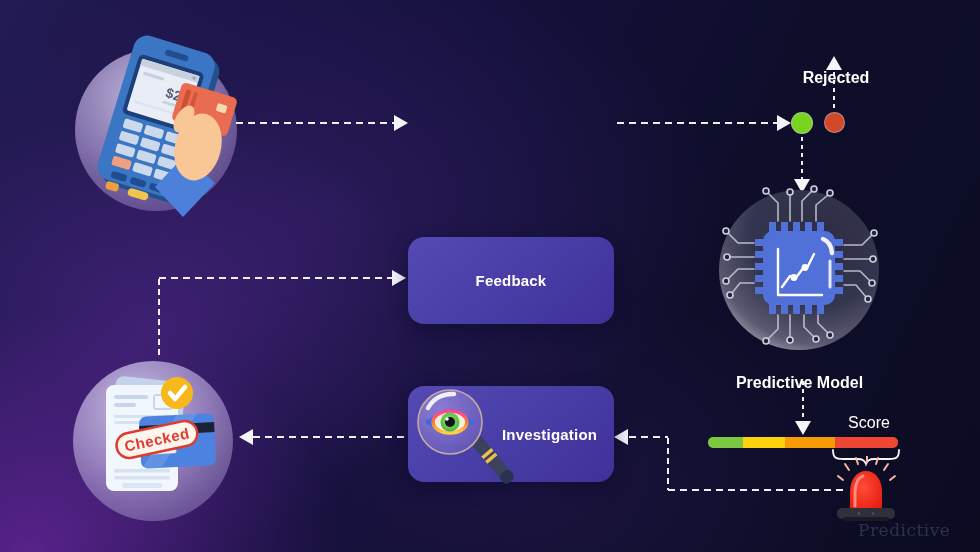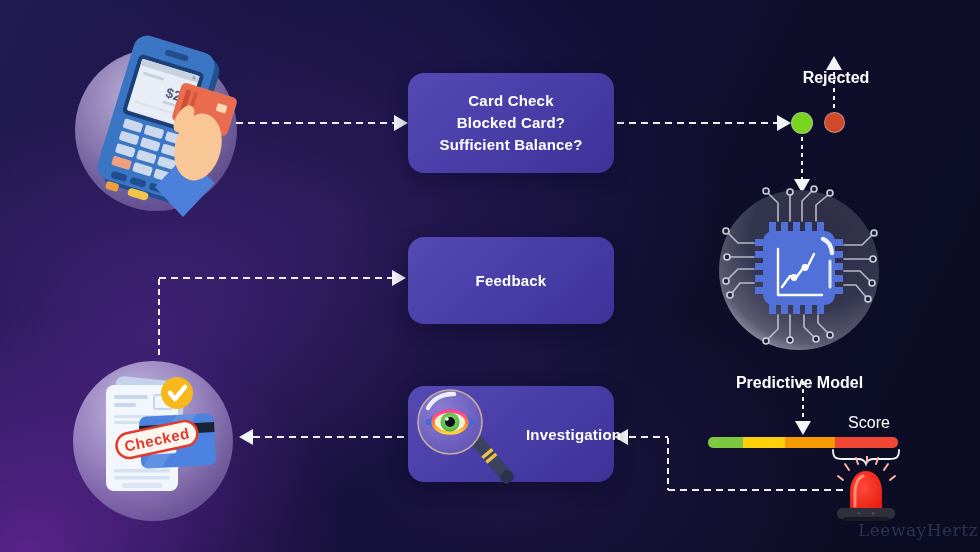--- a/index.html
+++ b/index.html
@@ -26,21 +26,21 @@
   
   .node{
     left:408px;width:206px;border-radius:16px;
     background:linear-gradient(140deg,#5549b4 0%,#4a3ea8 45%,#3e3299 100%);
     box-shadow:0 6px 18px rgba(10,8,40,.45);
     display:flex;align-items:center;justify-content:center;
     color:#fff;font-weight:700;font-size:15px;letter-spacing:.2px;text-align:center;
   }
   .node-card-check{top:73px;height:100px;flex-direction:column;line-height:22px;}
   .node-feedback{top:237px;height:87px;}
-  .node-investigation{top:386px;height:96px;justify-content:flex-start;padding-left:118px;box-sizing:border-box;}
+  .node-investigation{top:386px;height:96px;justify-content:flex-start;padding-left:94px;box-sizing:border-box;}
   
   .dot{border-radius:50%;box-sizing:border-box;border:1.5px solid rgba(190,196,210,.55);}
   .dot-green{left:791px;top:112px;width:22px;height:22px;background:#78d41f;}
   .dot-red{left:824px;top:112px;width:21px;height:21px;background:#d2492a;}
   
   .lbl{color:#fff;text-align:center;}
   .lbl-rejected{left:786px;top:33px;width:100px;font-size:16px;font-weight:600;margin-top:36px;}
   .lbl-model{left:712px;top:374px;width:175px;font-size:16px;font-weight:600;}
   .lbl-score{left:838px;top:414px;width:62px;font-size:16px;font-weight:400;}
   
@@ -135,25 +135,20 @@
   <div class="abs dash-h" style="left:629px;top:436px;width:39px;"></div>
   <div class="abs ah ah-left" style="left:614px;top:429px;"></div>
 
   <div class="abs dash-h" style="left:253px;top:436px;width:155px;"></div>
   <div class="abs ah ah-left" style="left:239px;top:429px;"></div>
 
   <div class="abs dash-v" style="left:158px;top:279px;height:77px;"></div>
   <div class="abs dash-h" style="left:159px;top:277px;width:233px;"></div>
   <div class="abs ah ah-right" style="left:392px;top:270px;"></div>
 
-  <div class="abs node node-card-check">
-    <div>Card Check</div>
-    <div>Blocked Card?</div>
-    <div>Sufficient Balance?</div>
-  </div>
 
   <div class="abs node node-feedback">
     <span>Feedback</span>
   </div>
 
   <div class="abs node node-investigation">
     <span>Investigation</span>
   </div>
 
   <svg class="abs" style="left:412px;top:386px;" width="122" height="106" viewBox="0 0 122 106">
@@ -335,15 +330,15 @@
       <rect x="78" y="94" width="28" height="4" rx="2" fill="#e8eef8"></rect>
     </g>
     <circle cx="107" cy="38" r="16" fill="#f6b81a"></circle>
     <path d="M100,38 l5,6 l10,-12" fill="none" stroke="#ffffff" stroke-width="4.5" stroke-linecap="round" stroke-linejoin="round"></path>
     <g transform="rotate(-12 87 85)">
       <rect x="46" y="72" width="82" height="25" rx="12.5" fill="#fdf6ef" stroke="#e23a2c" stroke-width="2.5"></rect>
       <text x="87" y="90" text-anchor="middle" font-size="15" font-weight="bold" fill="#e23a2c" letter-spacing="0.5">Checked</text>
     </g>
   </svg>
 
-  <div class="abs watermark">LeewayHertz</div>
+  <div class="abs watermark">Predictive</div>
 
 </div>
 
 </body></html>

